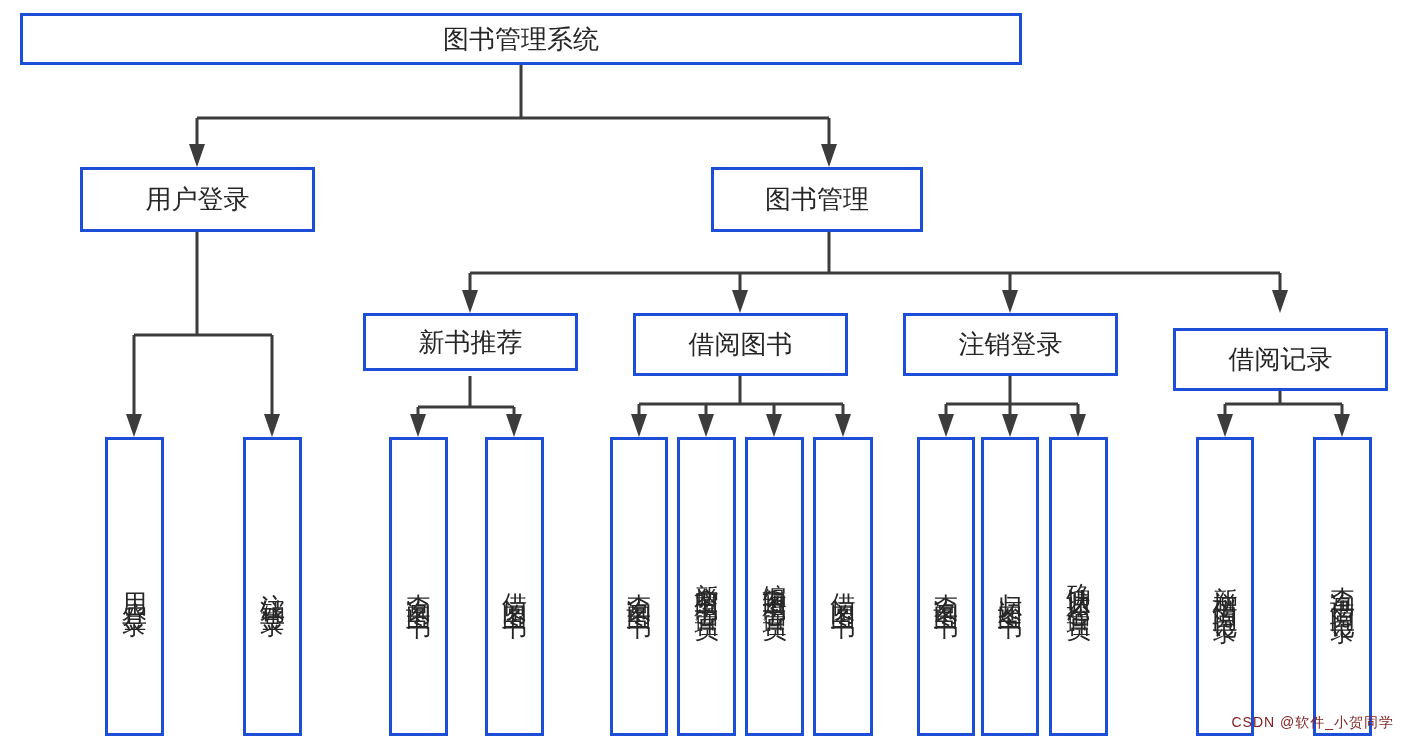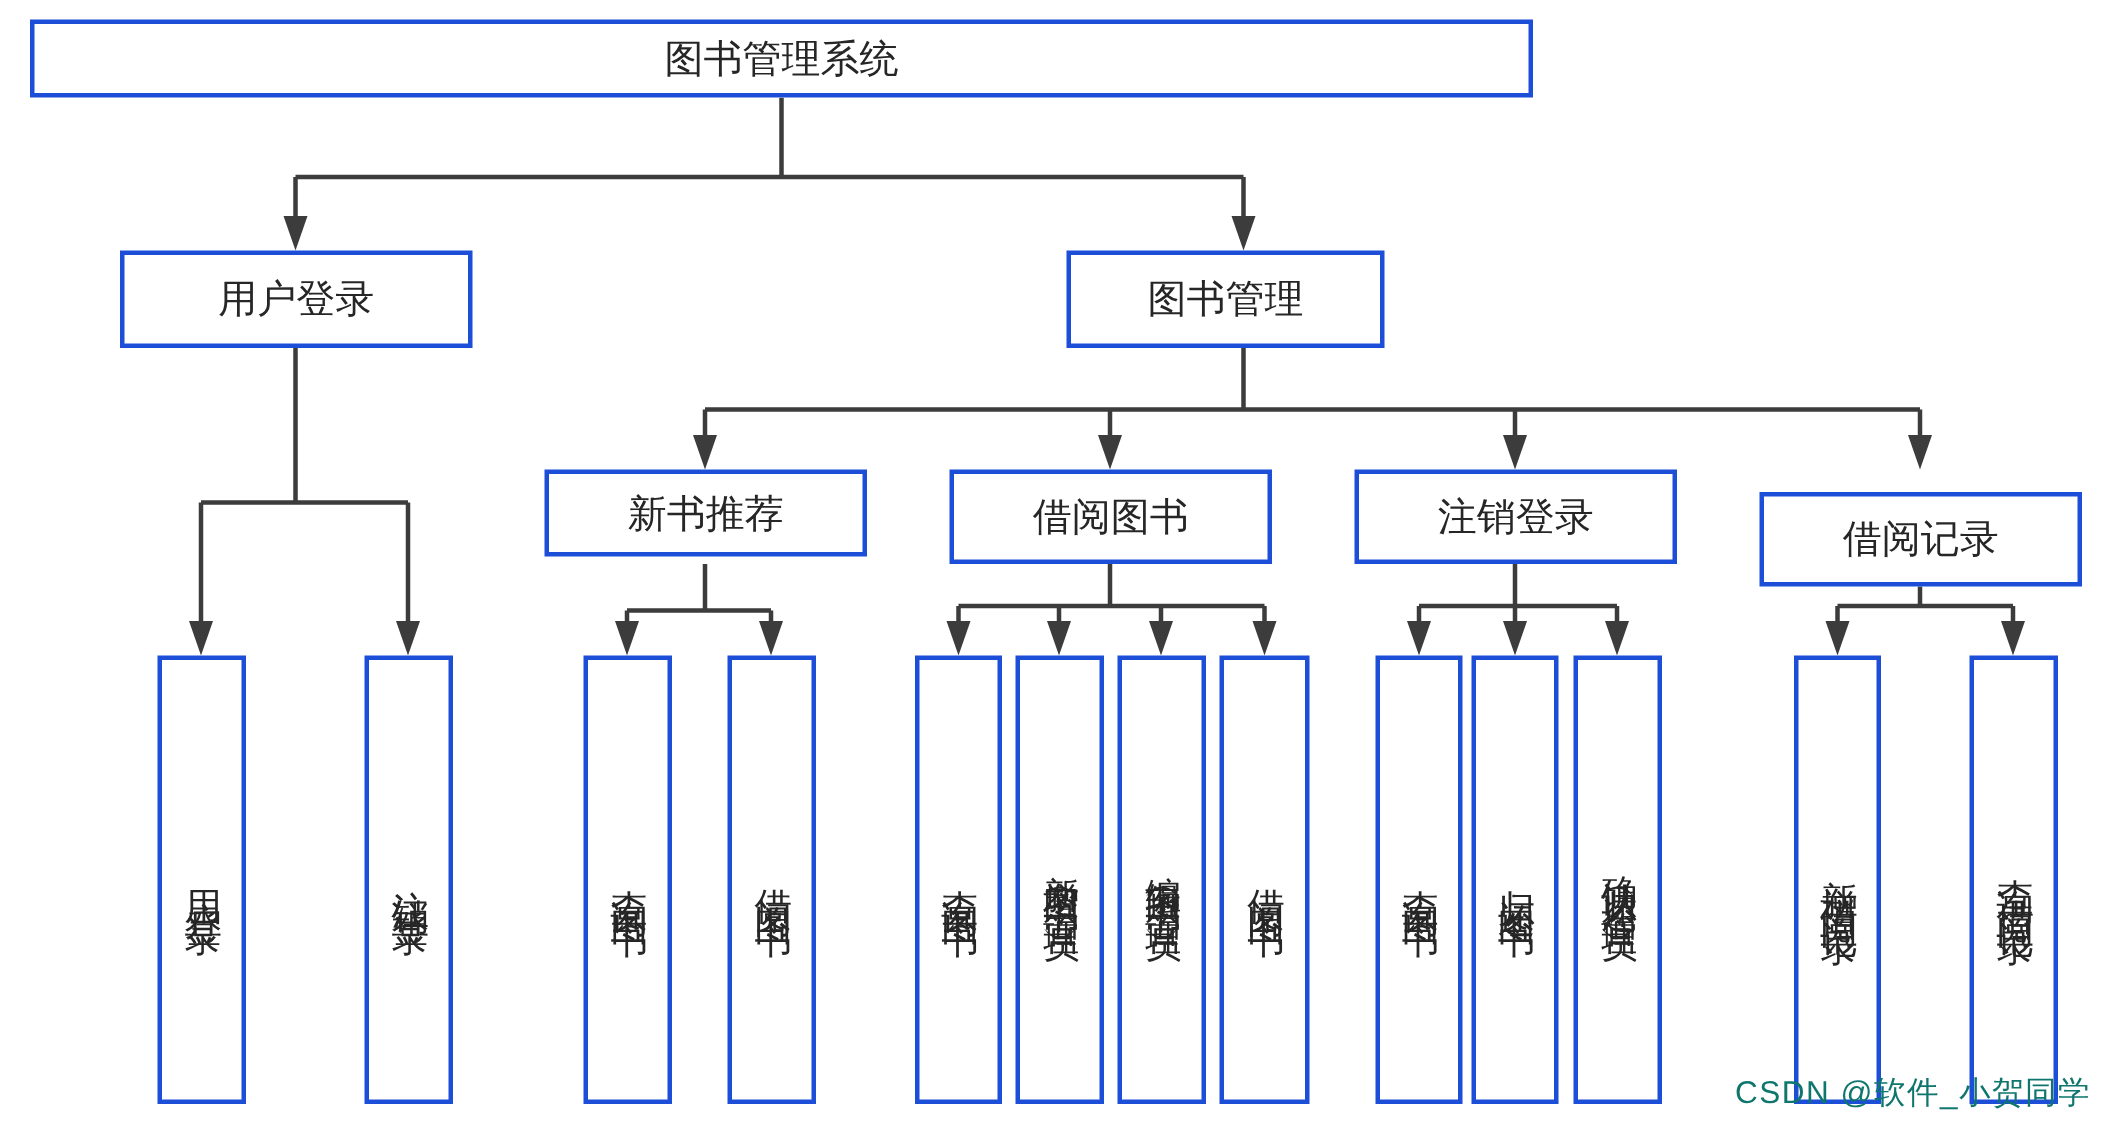--- a/index.html
+++ b/index.html
@@ -43,22 +43,22 @@
     line-height: 1;
   }
   .leaf-long span {
     letter-spacing: 5px;
     font-size: 24px;
   }
   #watermark {
     position: absolute;
     top: 714px;
     right: 11px;
-    font-size: 21px;
-    color: #0f766e;
+    font-size: 14px;
+    color: #7f1d1d;
     letter-spacing: 1px;
     white-space: nowrap;
     z-index: 5;
   }
 </style>
 </head>
 <body>
 
 <div id="stage">
 

